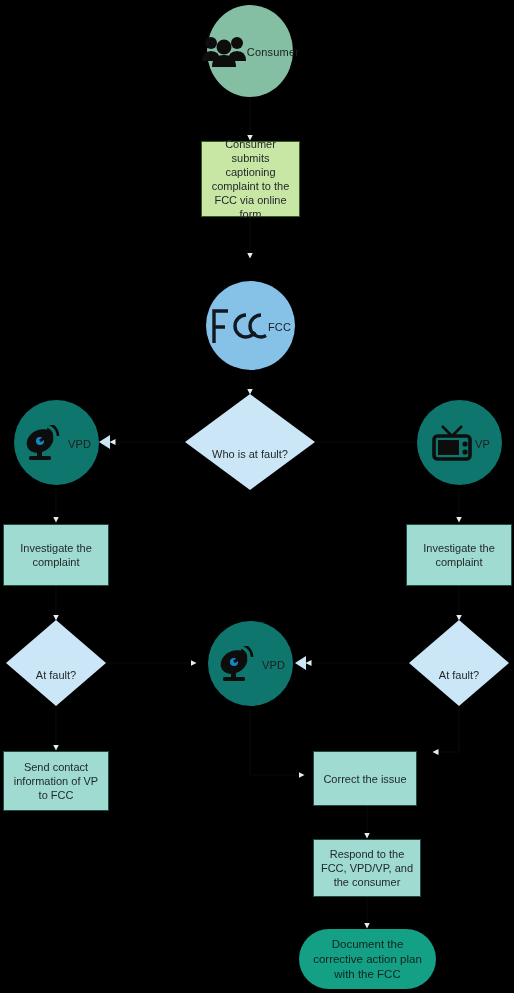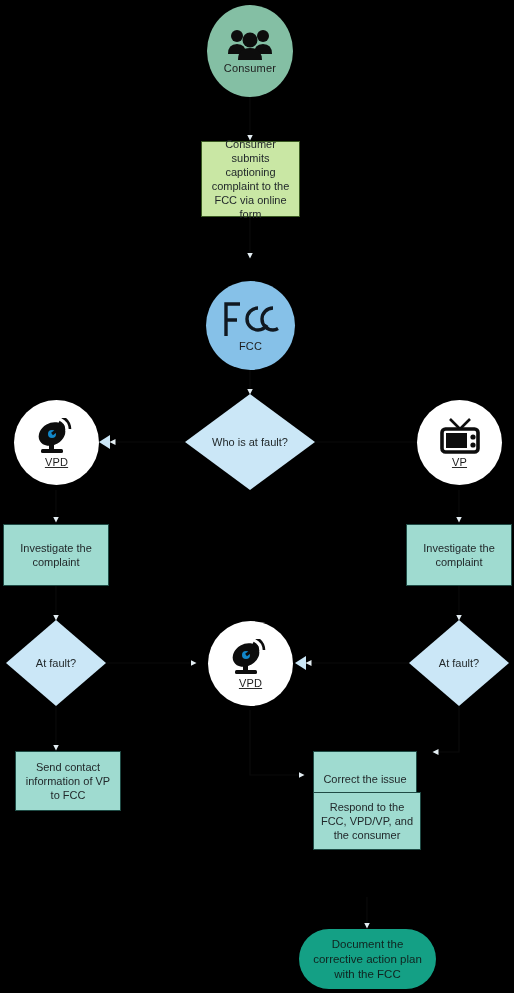--- a/index.html
+++ b/index.html
@@ -26,41 +26,40 @@
     box-sizing: border-box;
     display: flex;
     align-items: center;
     justify-content: center;
     text-align: center;
     z-index: 3;
   }
   
   .circle {
     border-radius: 50%;
-    flex-direction: column;
+    flex-direction: row;
   }
   .circle .ic {
     display: block;
     line-height: 0;
   }
   .circle .clabel {
     font-size: 11px;
     color: #1d1d1d;
     margin-top: 2px;
     letter-spacing: 0.2px;
   }
   .circle-consumer {
     background: #84bfa4;
   }
   .circle-fcc {
     background: #86c1e8;
   }
   .circle-vpd, .circle-vp {
-    background: #ffffff;
-    text-decoration: underline;
+    background: #0f766e;
   }
   
   .box {
     background: #9fdbd0;
     border: 1px solid #1f4b45;
     font-size: 11px;
     line-height: 14px;
     padding: 20px 6px;
     color: #22292b;
   }
@@ -84,21 +83,21 @@
     z-index: 3;
   }
   .diamond-wrap .dshape {
     position: absolute;
     left: 0; top: 0;
     width: 100%;
     height: 100%;
   }
   .diamond-wrap .dtext {
     position: absolute;
-    left: 0; top: 0;
+    left: 0; top: 12px;
     width: 100%;
     height: 100%;
     display: flex;
     align-items: center;
     justify-content: center;
     font-size: 11px;
     line-height: 14px;
     color: #22292b;
     text-align: center;
     pointer-events: none;
@@ -261,27 +260,27 @@
       <path d="M18,16 L30,7" stroke="#0d0d0d" stroke-width="3"></path>
       <path d="M30,12 a9,9 0 0,0 -5,-8" stroke="#0d0d0d" stroke-width="2.6" fill="none"></path>
       <path d="M36,11 a14,14 0 0,0 -8,-12" stroke="#0d0d0d" stroke-width="2.6" fill="none"></path>
       <rect x="15" y="25" width="5" height="6" fill="#0d0d0d"></rect>
       <rect x="7" y="31" width="22" height="4" rx="1.5" fill="#0d0d0d"></rect>
     </svg>
   </span>
   <span class="clabel">VPD</span>
 </div>
 
-<div class="node box" style="left:15px;top:751px;width:106px;height:60px;align-items:center;">
+<div class="node box" style="left:3px;top:751px;width:106px;height:60px;align-items:center;">
   <span class="txt">Send contact information of VP to FCC</span>
 </div>
 
 <div class="node box" style="left:313px;top:751px;width:104px;height:55px;">
   <span class="txt">Correct the issue</span>
 </div>
 
-<div class="node box" style="left:313px;top:792px;width:108px;height:58px;">
+<div class="node box" style="left:313px;top:839px;width:108px;height:58px;">
   <span class="txt">Respond to the FCC, VPD/VP, and the consumer</span>
 </div>
 
 <div class="node terminator" style="left:299px;top:929px;width:137px;height:60px;">
   <span class="txt">Document the corrective action plan with the FCC</span>
 </div>
 
 </body></html>

